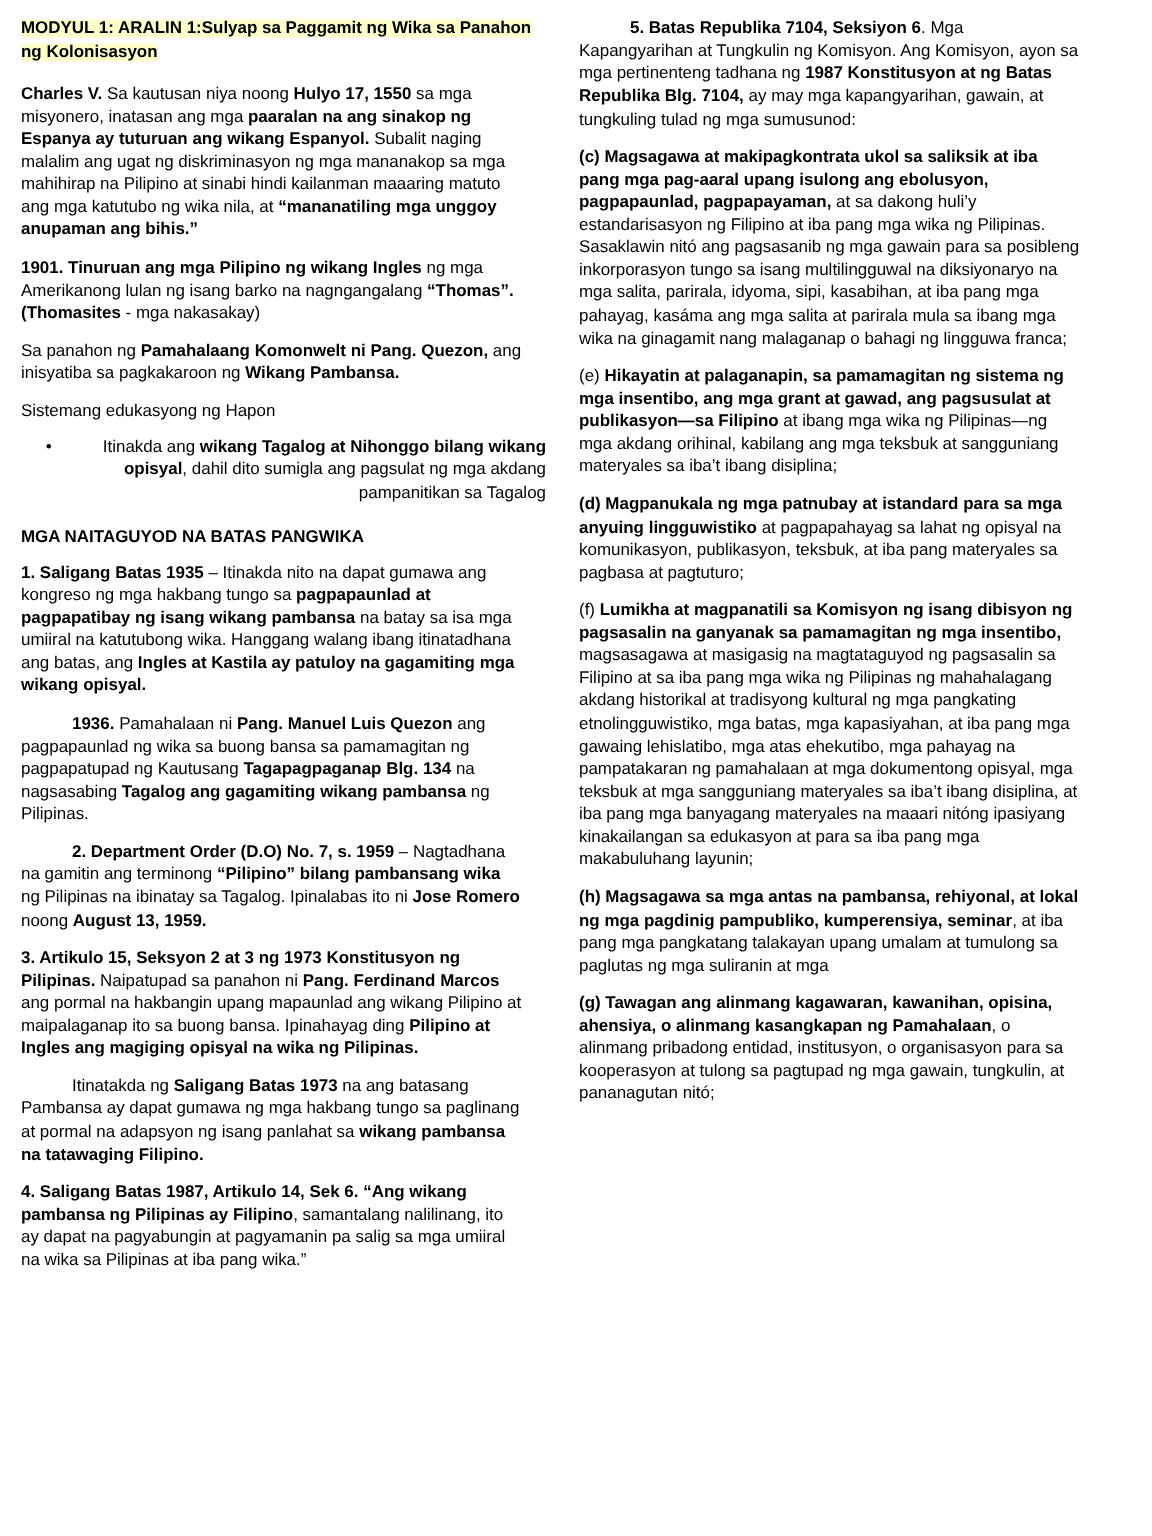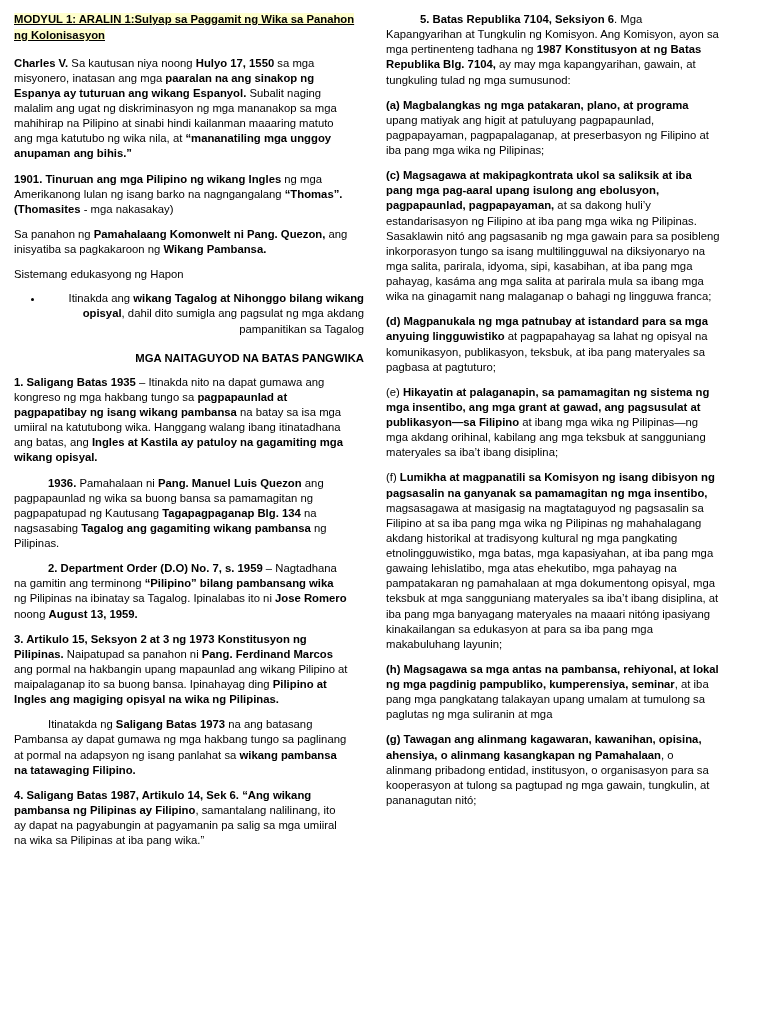--- a/index.html
+++ b/index.html
@@ -33,36 +33,34 @@
   p {
     margin: 0 15px 10px 0;
     text-align: left;
   }
   .b { font-weight: bold; }
   .title-highlight {
     background: #ffffcc;
     font-weight: bold;
     display: inline;
     line-height: 1.4;
-    text-decoration: underline;
   }
   .title-block {
     margin: 0 0 12px 0;
   }
   .indent {
     text-indent: 34px;
   }
   .heading {
     font-weight: normal;
     margin: 0 0 9px 0;
   }
   .section-head {
     font-weight: bold;
     margin: 14px 0 9px 0;
-    text-align: right;
   }
   ul {
     margin: 0 0 10px 0;
     padding-left: 30px;
     list-style-type: disc;
   }
   li {
     margin: 0 0 8px 0;
     text-align: right;
   }
@@ -96,24 +94,23 @@
           <p class="indent"><span>Itinatakda ng </span><span class="b">Saligang Batas 1973</span><span> na ang batasang Pambansa ay dapat gumawa ng mga hakbang tungo sa paglinang at pormal na adapsyon ng isang panlahat sa </span><span class="b">wikang pambansa na tatawaging Filipino.</span></p>
           <p><span class="b">4. Saligang Batas 1987, Artikulo 14, Sek 6.</span><span class="b"> “Ang wikang pambansa ng Pilipinas ay Filipino</span><span>, samantalang nalilinang, ito ay dapat na pagyabungin at pagyamanin pa salig sa mga umiiral na wika sa Pilipinas at iba pang wika.”</span></p>
         </div>
     </div>
 
     <div class="col" id="right-col">
       <div id="right-intro">
           <p class="indent"><span class="b">5. Batas Republika 7104, Seksiyon 6</span><span>. Mga Kapangyarihan at Tungkulin ng Komisyon.  Ang Komisyon, ayon sa mga pertinenteng tadhana ng </span><span class="b">1987 Konstitusyon at ng Batas Republika Blg. 7104,</span><span> ay may mga kapangyarihan, gawain, at tungkuling tulad ng mga sumusunod:</span></p>
         </div>
       <div id="right-items">
-          <p><span class="b">(a) Magbalangkas ng mga patakaran, plano, at programa</span><span> upang matiyak ang higit at patuluyang pagpapaunlad, pagpapayaman, pagpapalaganap, at preserbasyon ng Filipino at iba pang mga wika ng Pilipinas;</span></p>
           <p><span class="b">(c) Magsagawa at makipagkontrata ukol sa saliksik at iba pang mga pag-aaral upang isulong ang ebolusyon, pagpapaunlad, pagpapayaman,</span><span> at sa dakong huli’y estandarisasyon ng Filipino at iba pang mga wika ng Pilipinas. Sasaklawin nitó ang pagsasanib ng mga gawain para sa posibleng inkorporasyon tungo sa isang multilingguwal na diksiyonaryo na mga salita, parirala, idyoma, sipi, kasabihan, at iba pang mga pahayag, kasáma ang mga salita at parirala mula sa ibang mga wika na ginagamit nang malaganap o bahagi ng lingguwa franca;</span></p>
+          <p><span>(e) </span><span class="b">Hikayatin at palaganapin, sa pamamagitan ng sistema ng mga insentibo, ang mga grant at gawad, ang pagsusulat at publikasyon—sa Filipino</span><span> at ibang mga wika ng Pilipinas—ng mga akdang orihinal, kabilang ang mga teksbuk at sangguniang materyales sa iba’t ibang disiplina;</span></p>
           <p><span class="b">(d) Magpanukala ng mga patnubay at istandard para sa mga anyuing lingguwistiko</span><span> at pagpapahayag sa lahat ng opisyal na komunikasyon, publikasyon, teksbuk, at iba pang materyales sa pagbasa at pagtuturo;</span></p>
-          <p><span>(e) </span><span class="b">Hikayatin at palaganapin, sa pamamagitan ng sistema ng mga insentibo, ang mga grant at gawad, ang pagsusulat at publikasyon—sa Filipino</span><span> at ibang mga wika ng Pilipinas—ng mga akdang orihinal, kabilang ang mga teksbuk at sangguniang materyales sa iba’t ibang disiplina;</span></p>
           <p><span>(f) </span><span class="b">Lumikha at magpanatili sa Komisyon ng isang dibisyon ng pagsasalin na ganyanak sa pamamagitan ng mga insentibo,</span><span> magsasagawa at masigasig na magtataguyod ng pagsasalin sa Filipino at sa iba pang mga wika ng Pilipinas ng mahahalagang akdang historikal at tradisyong kultural ng mga pangkating etnolingguwistiko, mga batas, mga kapasiyahan, at iba pang mga gawaing lehislatibo, mga atas ehekutibo, mga pahayag na pampatakaran ng pamahalaan at mga dokumentong opisyal, mga teksbuk at mga sangguniang materyales sa iba’t ibang disiplina, at iba pang mga banyagang materyales na maaari nitóng ipasiyang kinakailangan sa edukasyon at para sa iba pang mga makabuluhang layunin;</span></p>
           <p><span class="b">(h) Magsagawa sa mga antas na pambansa, rehiyonal, at lokal ng mga pagdinig pampubliko, kumperensiya, seminar</span><span>, at iba pang mga pangkatang talakayan upang umalam at tumulong sa paglutas ng mga suliranin at mga</span></p>
           <p><span class="b">(g) Tawagan ang alinmang kagawaran, kawanihan, opisina, ahensiya, o alinmang kasangkapan ng Pamahalaan</span><span>, o alinmang pribadong entidad, institusyon, o organisasyon para sa kooperasyon at tulong sa pagtupad ng mga gawain, tungkulin, at pananagutan nitó;</span></p>
         </div>
     </div>
 
   </div>
 </div>
 
 </body></html>

